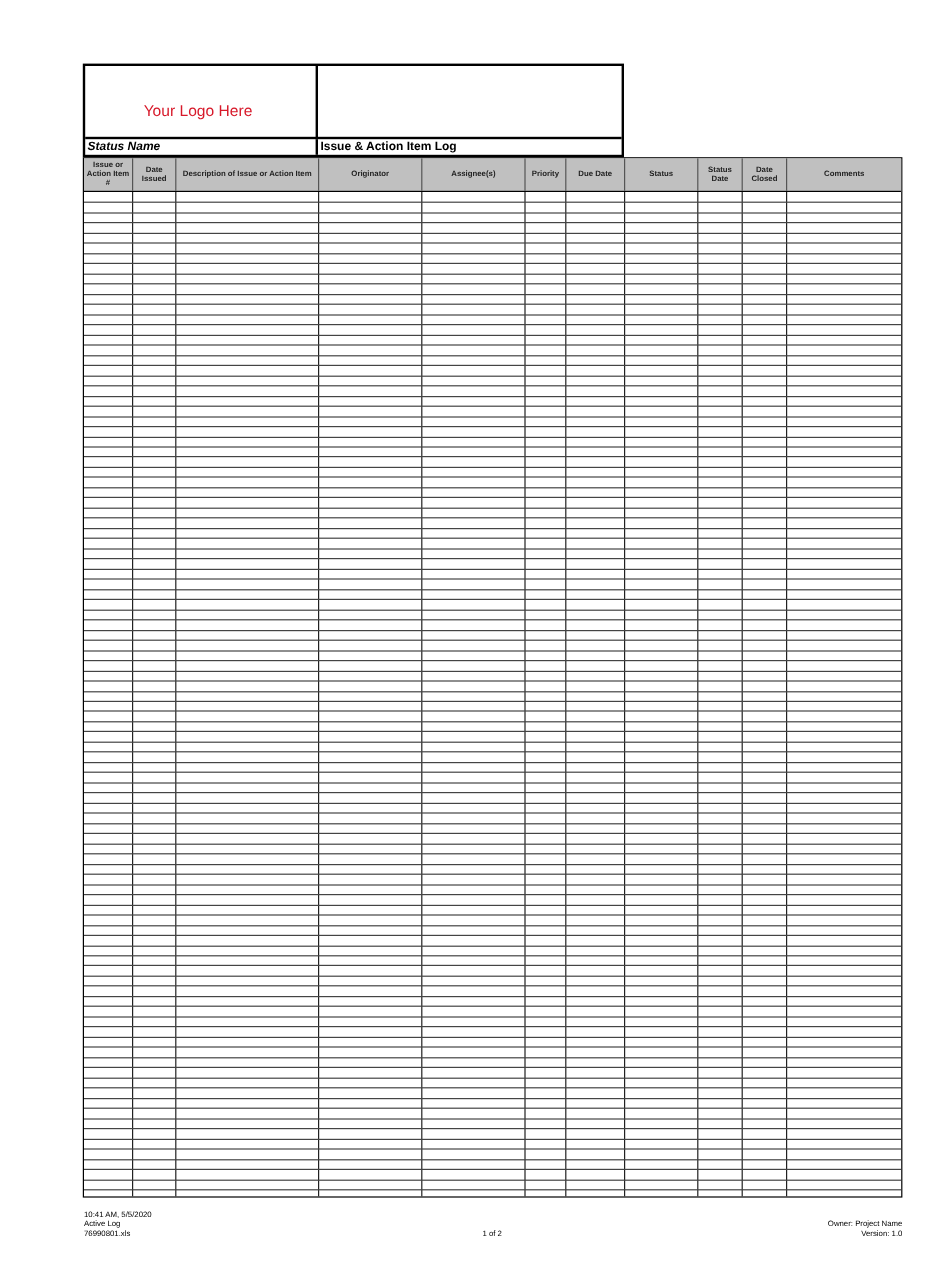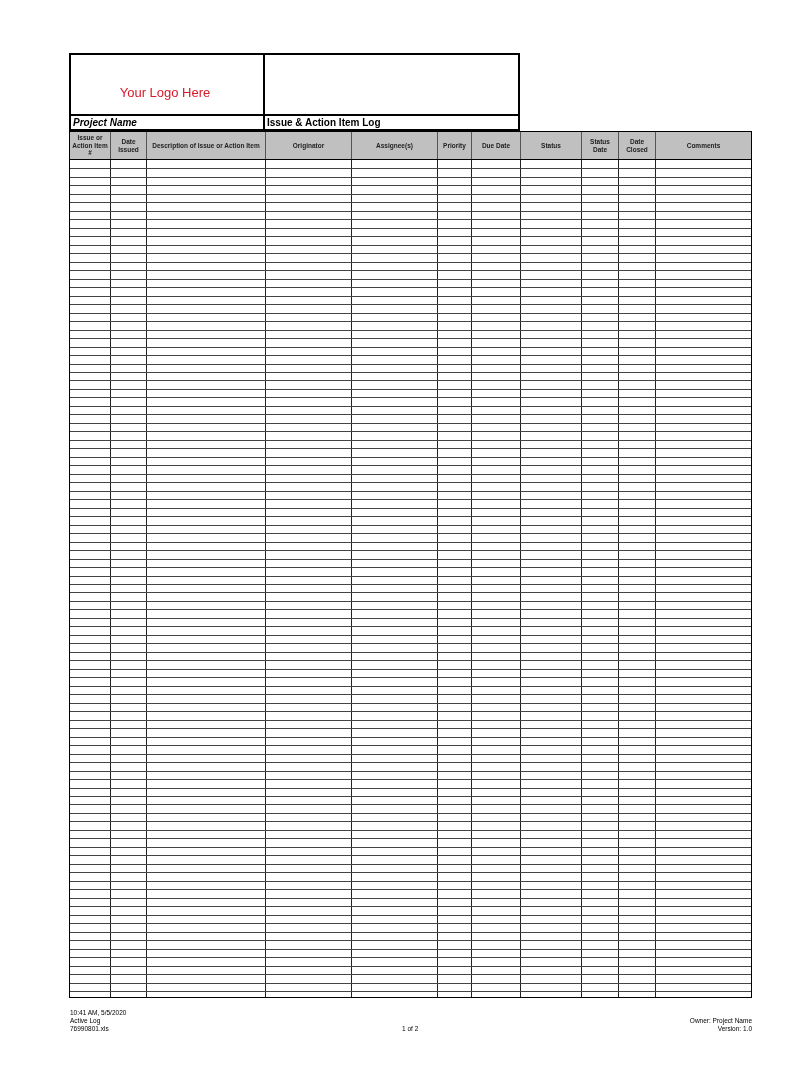--- a/index.html
+++ b/index.html
@@ -74,21 +74,21 @@
 </head>
 <body>
 
 <div class="page">
 
   <div class="hdr-box">
     <div class="logo-cell">
       <span class="logo-text">Your Logo Here</span>
     </div>
     <div class="right-cell"></div>
-    <div class="project-name">Project Name</div>
+    <div class="project-name">Status Name</div>
     <div class="log-title">Issue &amp; Action Item Log</div>
   </div>
 
   <div class="grid">
     <div class="thead" id="thead">
         <div class="th" style="left: 0px; width: 41px;">Issue or Action Item #</div>
         <div class="th" style="left: 41px; width: 36px;">Date Issued</div>
         <div class="th" style="left: 77px; width: 119px;">Description of Issue or Action Item</div>
         <div class="th" style="left: 196px; width: 86px;">Originator</div>
         <div class="th" style="left: 282px; width: 86px;">Assignee(s)</div>

